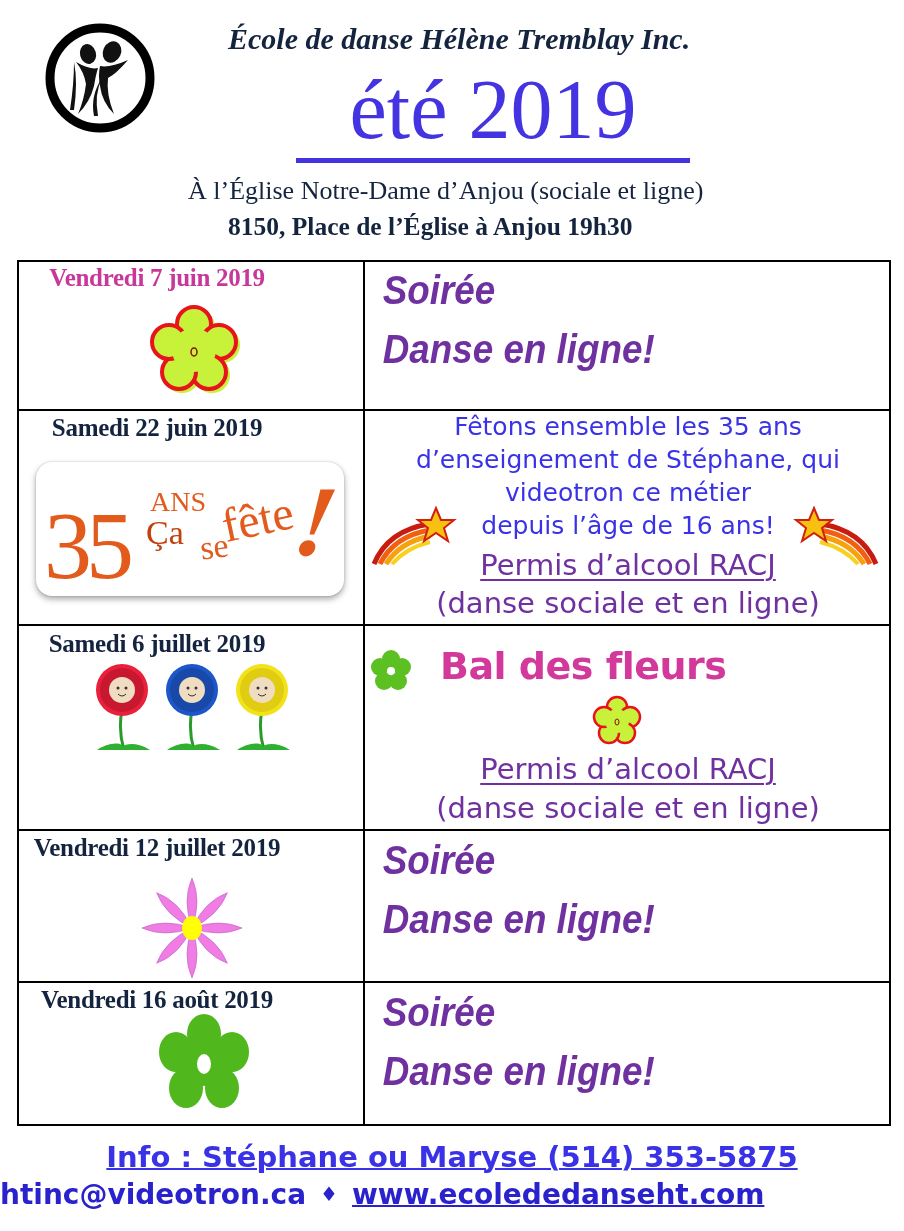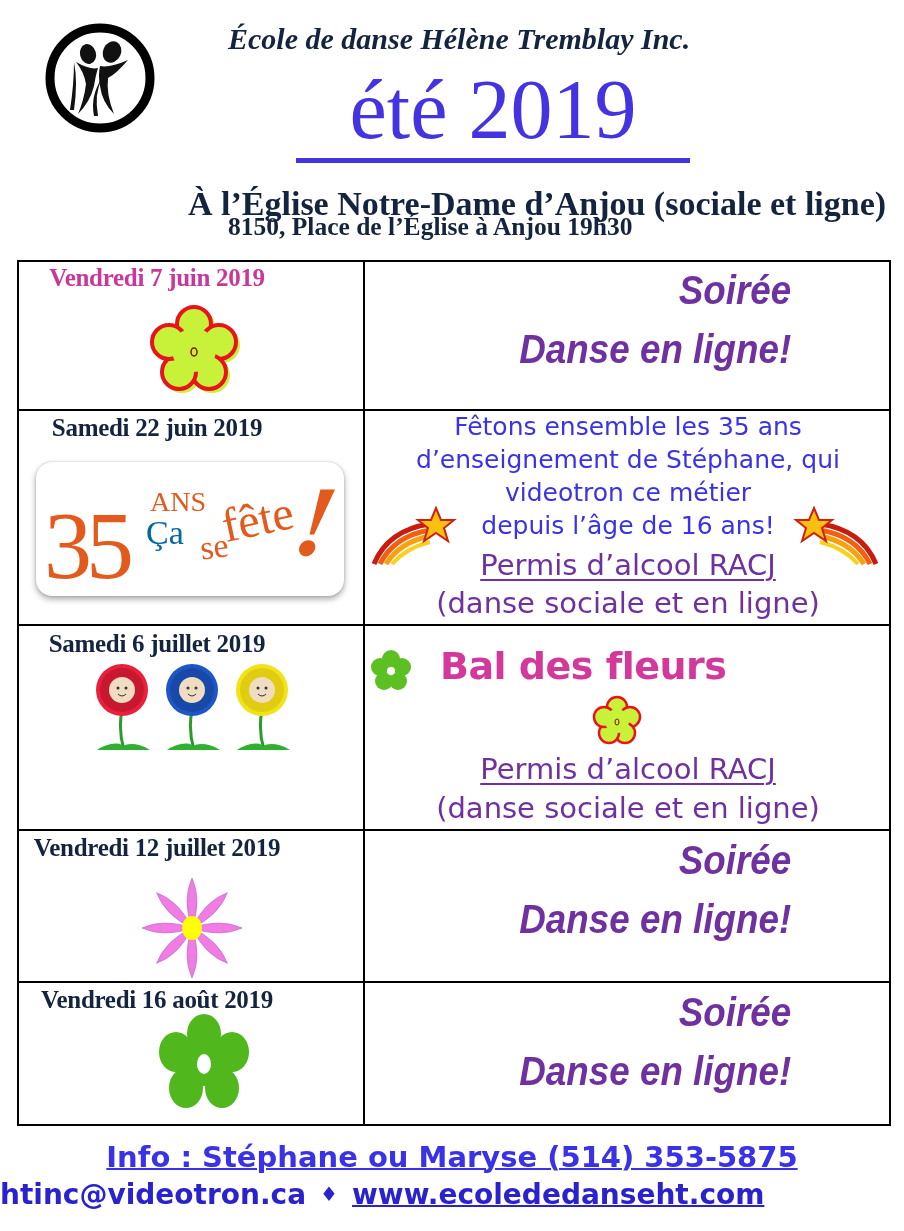--- a/index.html
+++ b/index.html
@@ -4,52 +4,52 @@
 <style>
   html, body { margin: 0; padding: 0; background: #ffffff; }
   body { width: 904px; height: 1231px; position: relative; overflow: hidden; font-family: "Liberation Serif", serif; }
   .abs { position: absolute; }
 
   
   .logo { left: 44px; top: 22px; width: 112px; height: 112px; }
   .school { left: 228px; top: 22px; width: 580px; font-family: "Liberation Serif", serif; font-style: italic; font-weight: bold; font-size: 30px; color: #14243f; white-space: nowrap; }
   .season { left: 296px; top: 64px; width: 394px; text-align: center; font-family: "Liberation Serif", serif; font-size: 84px; line-height: 92px; color: #4433e0; white-space: nowrap; }
   .season-underline { left: 296px; top: 158px; width: 394px; height: 5px; background: #4433e0; }
-  .venue1 { left: 188px; top: 185px; font-weight: bold; font-size: 34px; color: #14243f; white-space: nowrap; }
+  .venue1 { left: 188px; top: 176px; font-weight: normal; font-size: 26px; color: #14243f; white-space: nowrap; }
   .venue2 { left: 228px; top: 212px; font-weight: bold; font-size: 25.5px; color: #14243f; white-space: nowrap; }
 
   
   .tbl { left: 17px; top: 260px; width: 874px; height: 866px; border: 2px solid #000; box-sizing: border-box; }
   .vline { left: 363px; top: 260px; width: 2px; height: 866px; background: #000; }
   .hline { left: 17px; width: 874px; height: 2px; background: #000; }
 
   .date { left: 19px; width: 276px; text-align: center; font-weight: bold; font-size: 25px; color: #14243f; white-space: nowrap; letter-spacing: -0.3px; }
   .date.pink { color: #c8379a; }
 
-  .soiree { left: 365px; width: 444px; text-align: right; font-family: "Liberation Sans", sans-serif; font-style: italic; font-weight: bold; color: #7031a0; white-space: nowrap; transform-origin: center; }
+  .soiree { left: 365px; width: 444px; text-align: left; font-family: "Liberation Sans", sans-serif; font-style: italic; font-weight: bold; color: #7031a0; white-space: nowrap; transform-origin: center; }
   .soiree .l1 { font-size: 40px; line-height: 56px; display: block; transform: scaleX(0.92); }
   .soiree .l2 { font-size: 40px; line-height: 62px; display: block; transform: scaleX(0.92); }
 
   .fete { left: 365px; width: 526px; text-align: center; font-family: "DejaVu Sans", sans-serif; color: #3a32e6; font-size: 25px; line-height: 33px; white-space: nowrap; }
   .permis { left: 365px; width: 526px; text-align: center; font-family: "DejaVu Sans", sans-serif; color: #7031a0; font-size: 29px; line-height: 38px; white-space: nowrap; }
   .permis .u { text-decoration: underline; text-decoration-thickness: 2px; text-underline-offset: 4px; }
 
   .bal { left: 440px; top: 644px; font-family: "DejaVu Sans", sans-serif; font-weight: bold; font-size: 38px; color: #d2399b; white-space: nowrap; letter-spacing: -0.5px; }
 
   
   .info { left: 0; width: 904px; top: 1140px; text-align: center; font-family: "DejaVu Sans", sans-serif; font-weight: bold; font-size: 29px; color: #3a32e6; white-space: nowrap; }
   .info span { text-decoration: underline; text-decoration-thickness: 2px; }
   .contact { left: 0; width: 716px; top: 1178px; text-align: center; font-family: "DejaVu Sans", sans-serif; font-weight: bold; font-size: 28px; color: #2a22cc; white-space: nowrap; }
   .contact .link { text-decoration: underline; text-decoration-thickness: 2px; }
   .contact .sep { font-size: 20px; margin: 0 14px; vertical-align: 3px; }
 
   .badge35 { left: 36px; top: 462px; width: 308px; height: 134px; background: #fff; border-radius: 16px; box-shadow: 0 3px 6px rgba(0,0,0,0.35), 0 0 2px rgba(0,0,0,0.2); }
   .b35 { left: 44px; top: 476px; font-family: "Liberation Serif", serif; font-size: 96px; line-height: 100px; color: #e25a1c; letter-spacing: -6px; margin-top: 20px; }
   .bans { left: 150px; top: 486px; font-family: "Liberation Serif", serif; font-size: 28px; color: #e25a1c; }
-  .bca { left: 146px; top: 514px; font-family: "Liberation Serif", serif; font-size: 34px; color: #0369a1; }
+  .bca { left: 146px; top: 514px; font-family: "Liberation Serif", serif; font-size: 34px; color: #c2410c; }
   .bse { left: 200px; top: 528px; font-family: "Liberation Serif", serif; font-size: 34px; color: #e25a1c; transform: rotate(-8deg); }
   .bfete { left: 228px; top: 498px; font-family: "Liberation Serif", serif; font-size: 48px; color: #e25a1c; transform: rotate(-12deg); transform-origin: left bottom; }
   .bbang { left: 296px; top: 462px; font-family: "Liberation Serif", serif; font-style: italic; font-weight: bold; font-size: 100px; line-height: 120px; color: #e25a1c; transform: skewX(-10deg); }
 </style>
 </head>
 <body>
 
 <div class="abs logo">
   <svg width="112" height="112" viewBox="0 0 112 112">
     <circle cx="56" cy="56" r="50" fill="none" stroke="#000" stroke-width="9"></circle>

